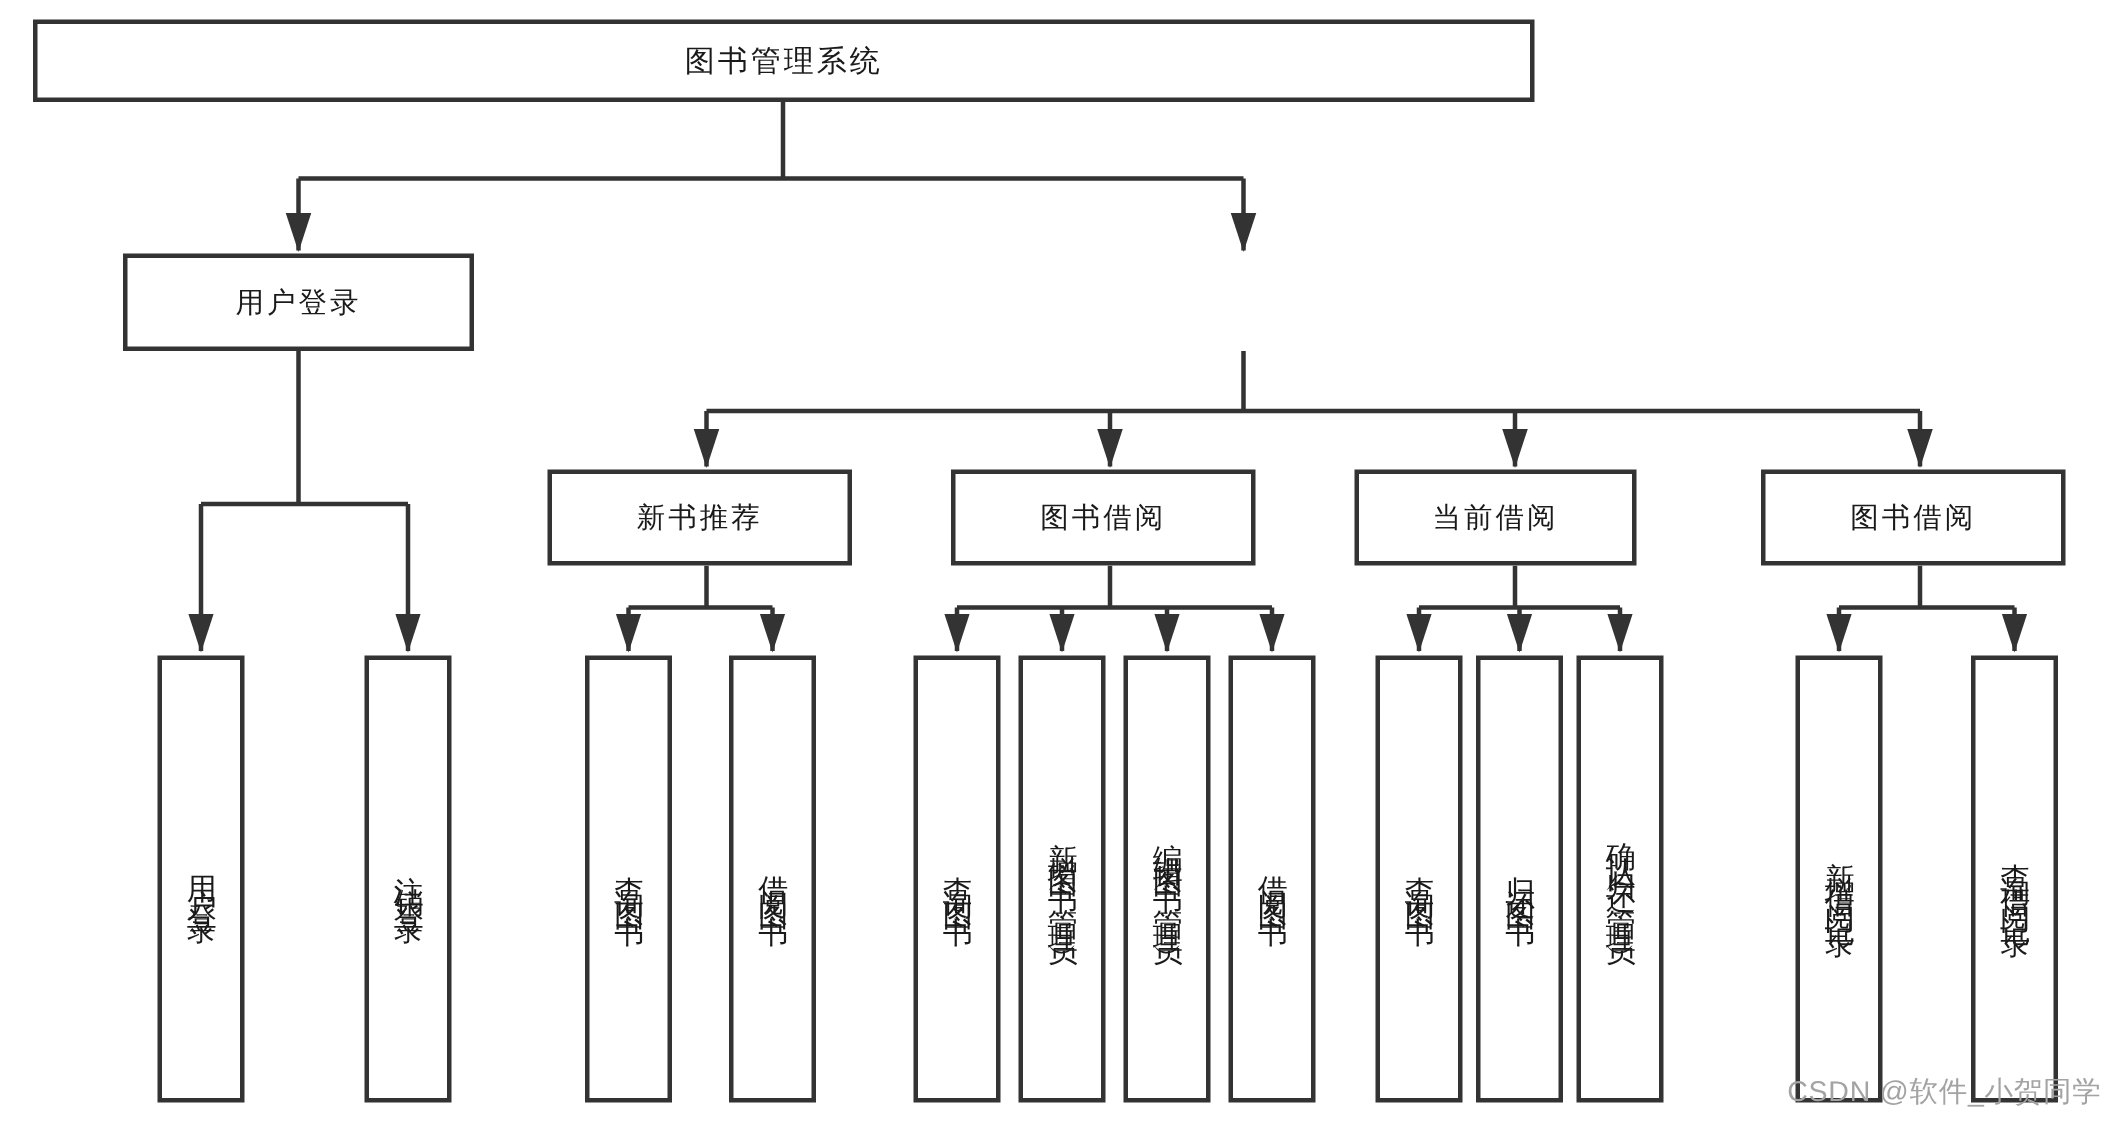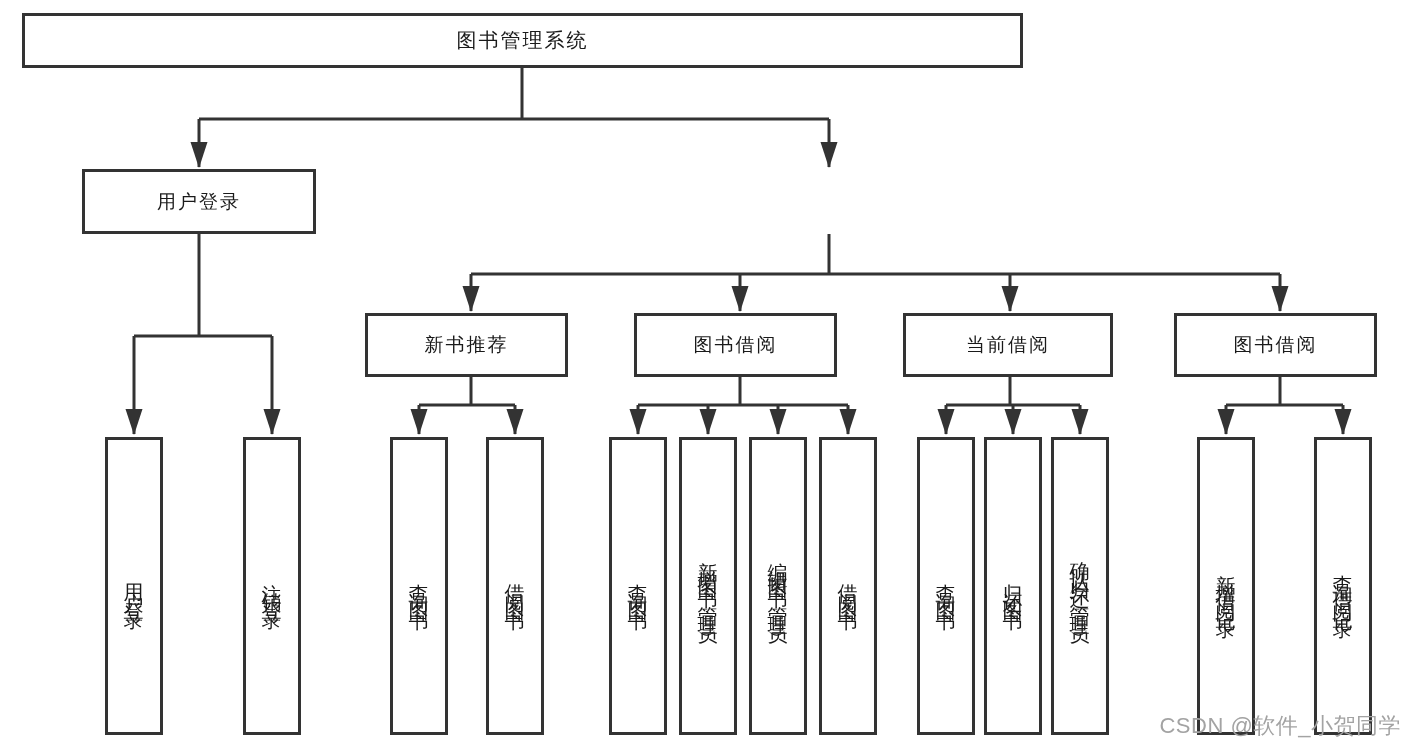--- a/index.html
+++ b/index.html
@@ -43,21 +43,21 @@
     text-orientation: mixed;
     text-align: center;
     line-height: 52px;
     font-size: 20px;
     letter-spacing: 9px;
   }
   .watermark {
     position: absolute;
     right: 4px;
     bottom: 6px;
-    font-size: 22px;
+    font-size: 19px;
     color: #a3a3a3;
     letter-spacing: 0.5px;
     white-space: nowrap;
     text-align: right;
   }
 </style>
 </head>
 <body>
 
 <div class="stage">
@@ -104,21 +104,21 @@
       <path d="M1343,405 V434" marker-end="url(#arr)"></path>
     </g>
   </svg>
 
   <div class="node h-node root-node">图书管理系统</div>
 
   <div class="node h-node l2-node" style="left:82px">用户登录</div>
 
   <div class="node h-node l3-node" style="left:365px">新书推荐</div>
   <div class="node h-node l3-node" style="left:634px">图书借阅</div>
-  <div class="node h-node l3-node" style="left:903px;width:210px">当前借阅</div>
+  <div class="node h-node l3-node" style="left:903px;width:188px">当前借阅</div>
   <div class="node h-node l3-node" style="left:1174px">图书借阅</div>
 
   <div class="node v-node" style="left:105px">用户登录</div>
   <div class="node v-node" style="left:243px">注销登录</div>
 
   <div class="node v-node" style="left:390px">查询图书</div>
   <div class="node v-node" style="left:486px">借阅图书</div>
 
   <div class="node v-node" style="left:609px">查询图书</div>
   <div class="node v-node" style="left:679px">新增图书（管理员）</div>

